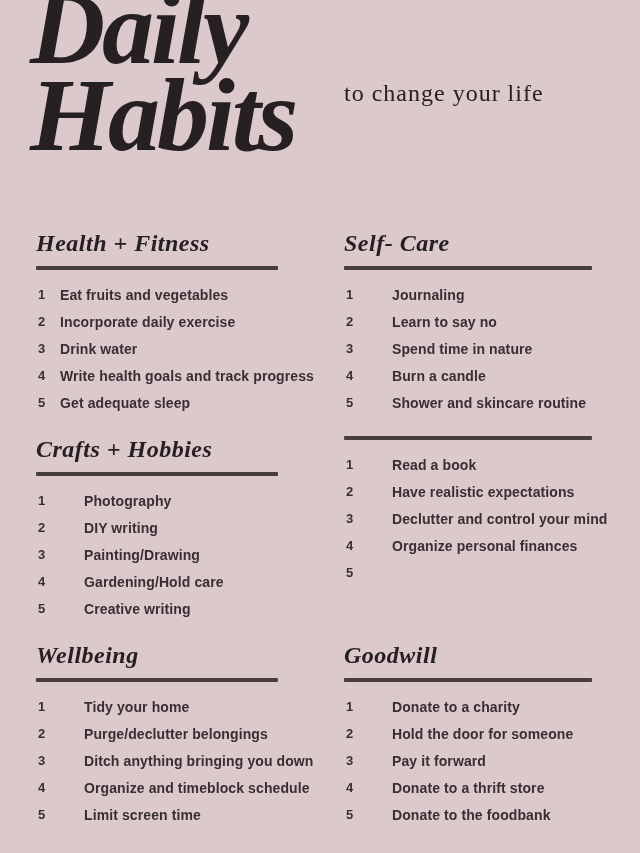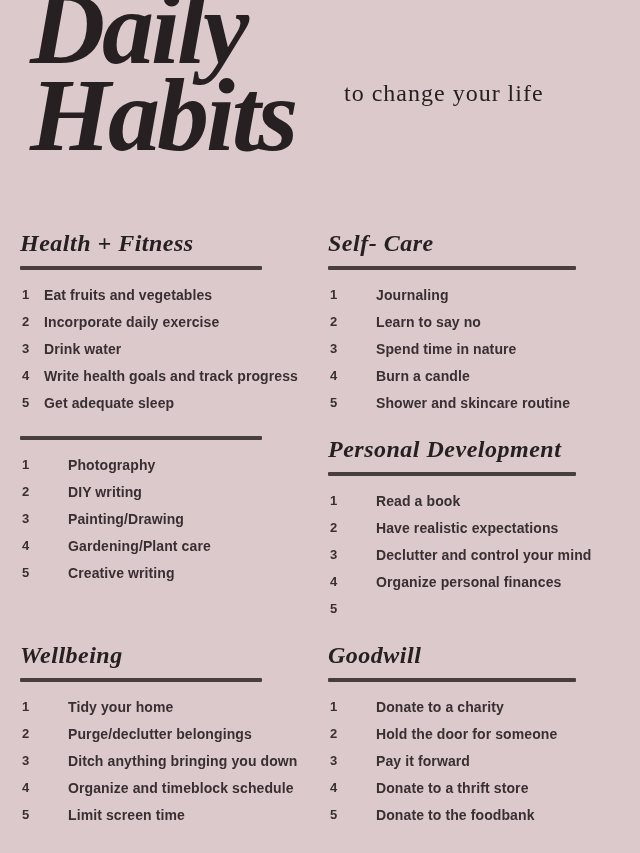--- a/index.html
+++ b/index.html
@@ -37,21 +37,21 @@
     font-size: 24px;
     letter-spacing: 1px;
     color: var(--title, #262022);
     white-space: nowrap;
   }
 
   
   .grid {
     position: absolute;
     top: 230px;
-    left: 20px;
+    left: 36px;
     display: grid;
     grid-template-columns: 242px 248px;
     column-gap: 66px;
     row-gap: 20px;
   }
   .section { width: 100%; }
   .heading {
     margin: 0 0 9px 0;
     font-family: "Liberation Serif", serif;
     font-style: italic;
@@ -149,51 +149,51 @@
   </li>
 
   <li class="item">
     <span class="num">5</span>
     <span class="txt">Shower and skincare routine</span>
   </li>
 </ol>
   </section>
 
   <section class="section">
+    <h2 class="heading">Crafts + Hobbies</h2>
     <div class="rule"></div>
     <ol class="items">
   <li class="item">
     <span class="num">1</span>
     <span class="txt">Photography</span>
   </li>
 
   <li class="item">
     <span class="num">2</span>
     <span class="txt">DIY writing</span>
   </li>
 
   <li class="item">
     <span class="num">3</span>
     <span class="txt">Painting/Drawing</span>
   </li>
 
   <li class="item">
     <span class="num">4</span>
-    <span class="txt">Gardening/Plant care</span>
+    <span class="txt">Gardening/Hold care</span>
   </li>
 
   <li class="item">
     <span class="num">5</span>
     <span class="txt">Creative writing</span>
   </li>
 </ol>
   </section>
 
   <section class="section">
-    <h2 class="heading">Personal Development</h2>
     <div class="rule"></div>
     <ol class="items">
   <li class="item">
     <span class="num">1</span>
     <span class="txt">Read a book</span>
   </li>
 
   <li class="item">
     <span class="num">2</span>
     <span class="txt">Have realistic expectations</span>

